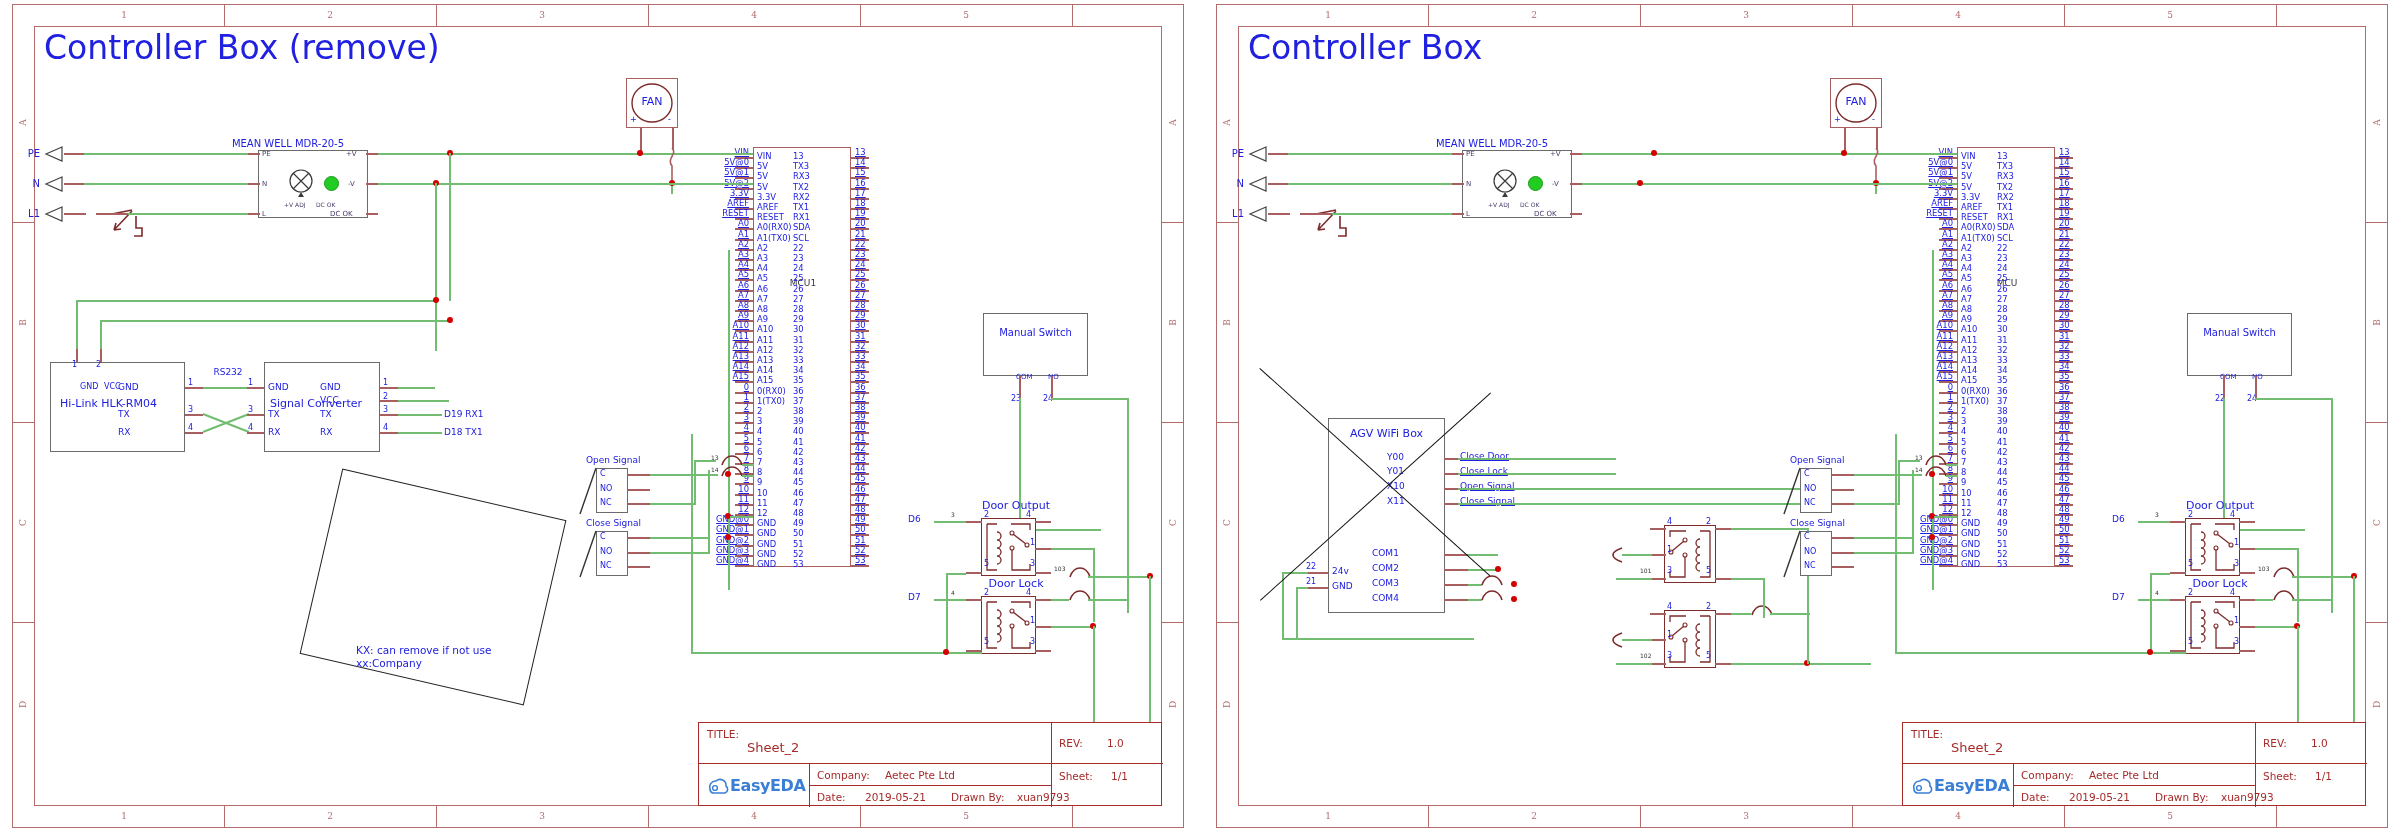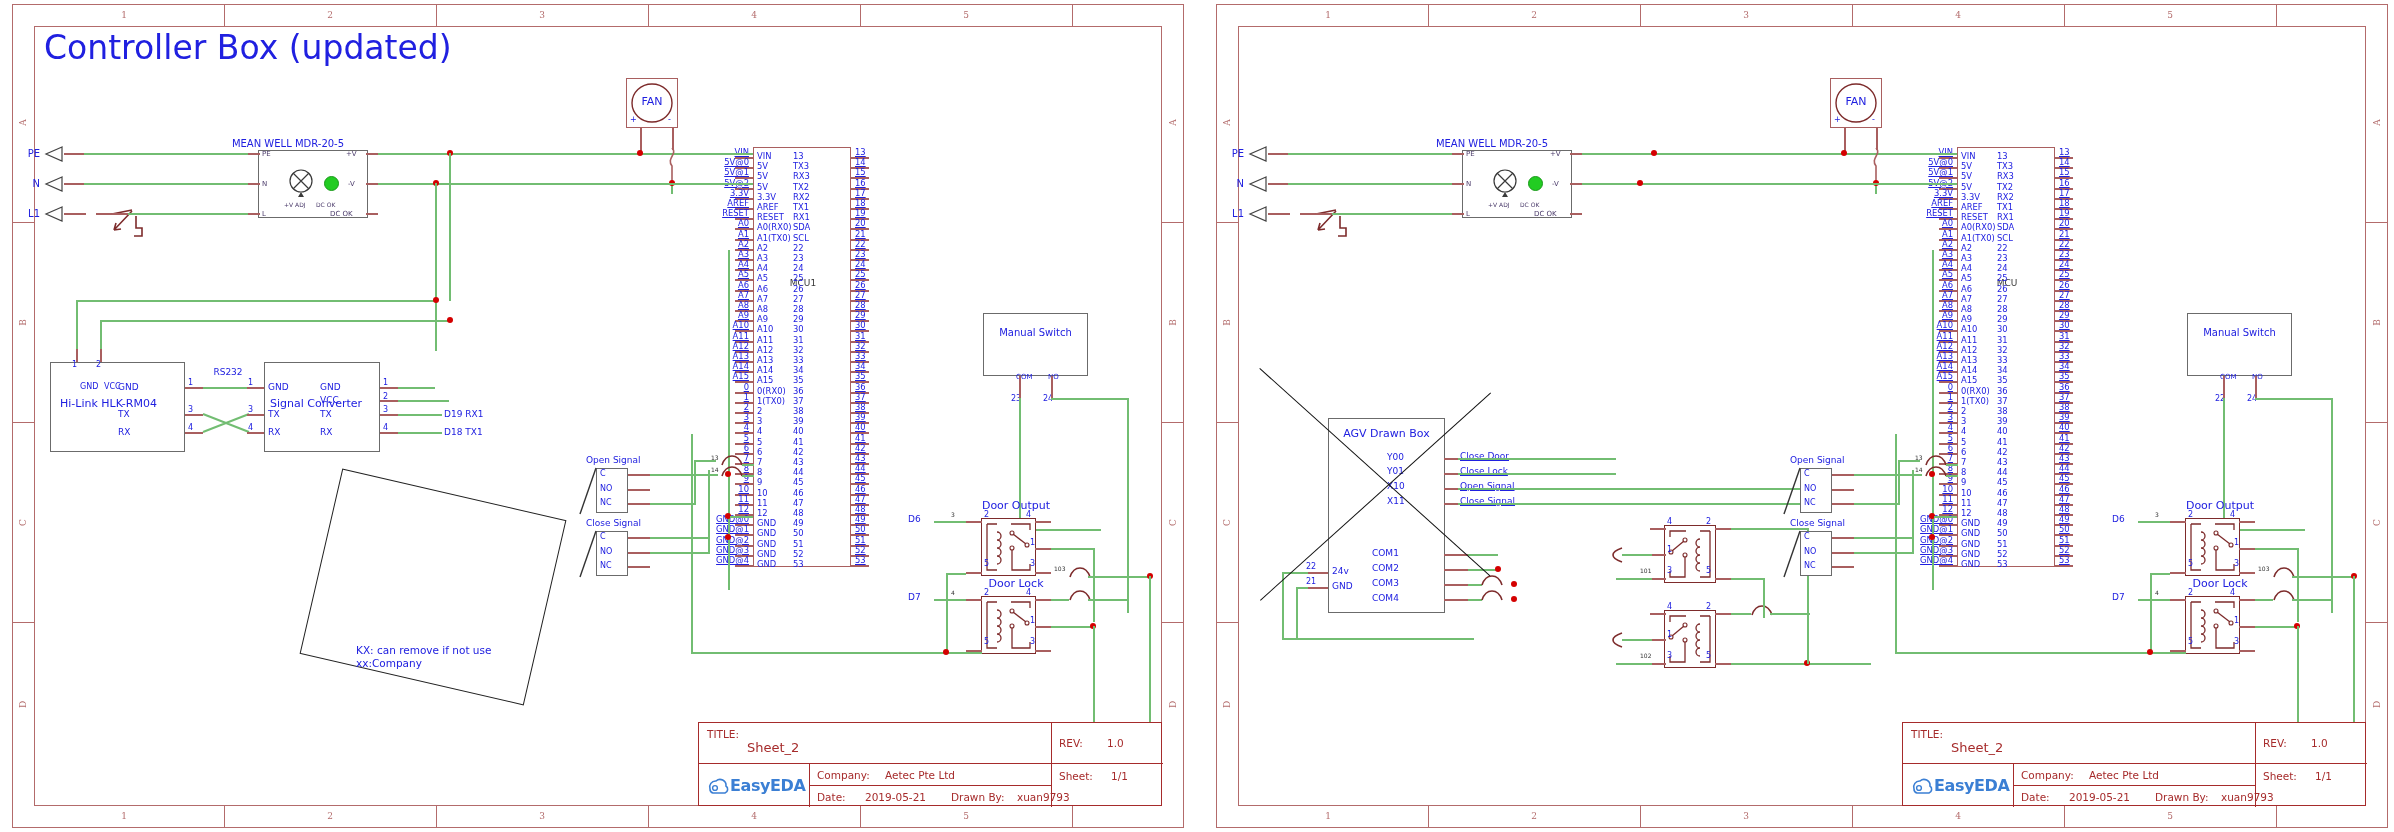--- a/index.html
+++ b/index.html
@@ -90,21 +90,21 @@
     <div class="tick h" style="left:1154px;top:622px;width:22px;"></div>
     <div class="gl rot" style="left:5px;top:118px;width:20px;">A</div>
     <div class="gl rot" style="left:5px;top:318px;width:20px;">B</div>
     <div class="gl rot" style="left:5px;top:518px;width:20px;">C</div>
     <div class="gl rot" style="left:5px;top:700px;width:20px;">D</div>
     <div class="gl rot" style="left:1155px;top:118px;width:20px;">A</div>
     <div class="gl rot" style="left:1155px;top:318px;width:20px;">B</div>
     <div class="gl rot" style="left:1155px;top:518px;width:20px;">C</div>
     <div class="gl rot" style="left:1155px;top:700px;width:20px;">D</div>
 
-    <div class="title" style="left:36px;top:30px;">Controller Box (updated)</div>
+    <div class="title" style="left:36px;top:30px;">Controller Box (remove)</div>
 
     <svg style="position:absolute;left:34px;top:146px;" width="22" height="16">
         <path d="M20 1 L4 8 L20 15 Z" fill="#fff" stroke="#444" stroke-width="1.2"></path>
       </svg>
     <svg style="position:absolute;left:34px;top:176px;" width="22" height="16">
         <path d="M20 1 L4 8 L20 15 Z" fill="#fff" stroke="#444" stroke-width="1.2"></path>
       </svg>
     <svg style="position:absolute;left:34px;top:206px;" width="22" height="16">
         <path d="M20 1 L4 8 L20 15 Z" fill="#fff" stroke="#444" stroke-width="1.2"></path>
       </svg>
@@ -689,20 +689,21 @@
     <div class="tick h" style="left:1154px;top:622px;width:22px;"></div>
     <div class="gl rot" style="left:5px;top:118px;width:20px;">A</div>
     <div class="gl rot" style="left:5px;top:318px;width:20px;">B</div>
     <div class="gl rot" style="left:5px;top:518px;width:20px;">C</div>
     <div class="gl rot" style="left:5px;top:700px;width:20px;">D</div>
     <div class="gl rot" style="left:1155px;top:118px;width:20px;">A</div>
     <div class="gl rot" style="left:1155px;top:318px;width:20px;">B</div>
     <div class="gl rot" style="left:1155px;top:518px;width:20px;">C</div>
     <div class="gl rot" style="left:1155px;top:700px;width:20px;">D</div>
 
+    <div class="title" style="left:36px;top:30px;">Controller Box</div>
 
     <svg style="position:absolute;left:34px;top:146px;" width="22" height="16">
         <path d="M20 1 L4 8 L20 15 Z" fill="#fff" stroke="#444" stroke-width="1.2"></path>
       </svg>
     <svg style="position:absolute;left:34px;top:176px;" width="22" height="16">
         <path d="M20 1 L4 8 L20 15 Z" fill="#fff" stroke="#444" stroke-width="1.2"></path>
       </svg>
     <svg style="position:absolute;left:34px;top:206px;" width="22" height="16">
         <path d="M20 1 L4 8 L20 15 Z" fill="#fff" stroke="#444" stroke-width="1.2"></path>
       </svg>
@@ -1019,21 +1020,21 @@
         <div class="netname" style="left: 847px; top: 514.2px; font-size: 8.4px;">49</div>
         <div class="netname" style="left: 847px; top: 524.4px; font-size: 8.4px;">50</div>
         <div class="netname" style="left: 847px; top: 534.6px; font-size: 8.4px;">51</div>
         <div class="netname" style="left: 847px; top: 544.8px; font-size: 8.4px;">52</div>
         <div class="netname" style="left: 847px; top: 555px; font-size: 8.4px;">53</div>
       </div>
     <div class="wire h" style="left:700px;top:153px;width:45px;"></div>
     <div class="wire h" style="left:660px;top:183px;width:85px;"></div>
 
     <div class="box" style="left:116px;top:418px;width:117px;height:195px;"></div>
-    <div class="lbl c" style="left:116px;top:428px;width:117px;font-size:11px;">AGV Drawn Box</div>
+    <div class="lbl c" style="left:116px;top:428px;width:117px;font-size:11px;">AGV WiFi Box</div>
     <div class="pin-t r" style="left:175px;top:452px;width:52px;font-size:9px;">Y00</div>
     <div class="pin-t r" style="left:175px;top:466px;width:52px;font-size:9px;">Y01</div>
     <div class="pin-t r" style="left:175px;top:481px;width:52px;font-size:9px;">X10</div>
     <div class="pin-t r" style="left:175px;top:496px;width:52px;font-size:9px;">X11</div>
     <div class="pinline h" style="left:232px;top:458px;width:14px;"></div>
     <div class="pinline h" style="left:232px;top:473px;width:14px;"></div>
     <div class="pinline h" style="left:232px;top:488px;width:14px;"></div>
     <div class="pinline h" style="left:232px;top:503px;width:14px;"></div>
     <div class="netname" style="left:248px;top:451px;">Close Door</div>
     <div class="netname" style="left:248px;top:466px;">Close Lock</div>

